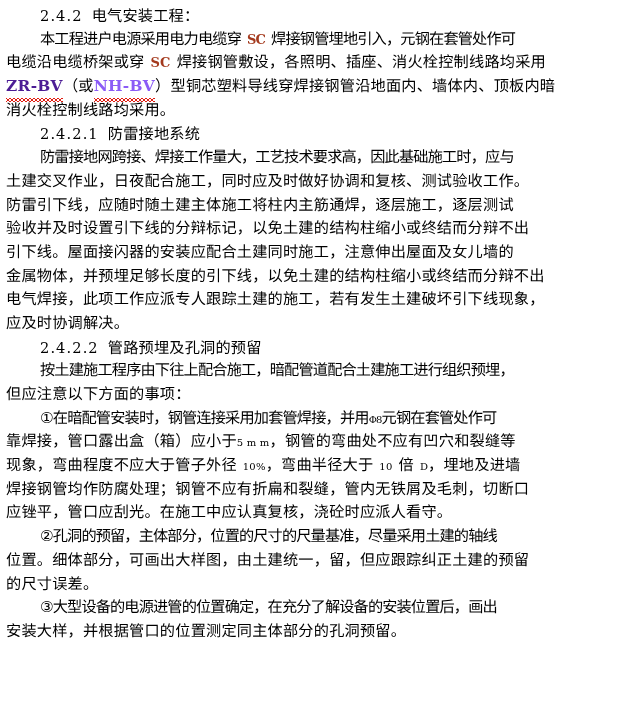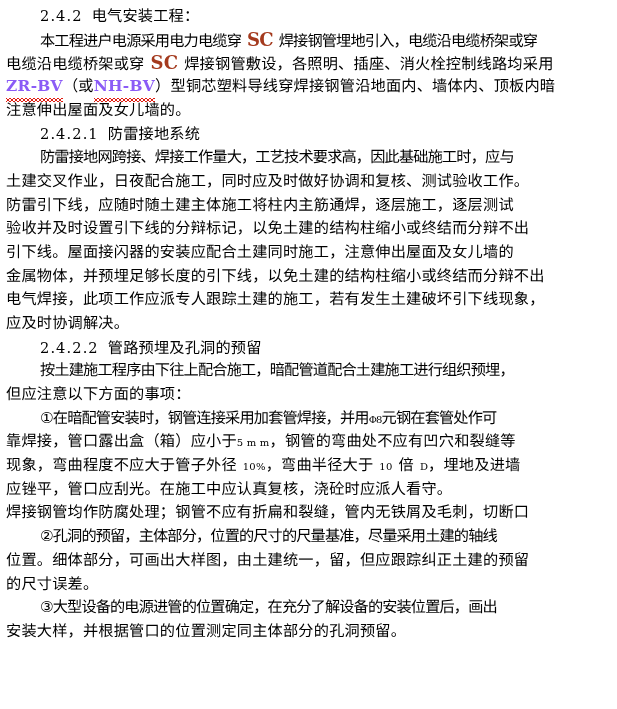--- a/index.html
+++ b/index.html
@@ -53,21 +53,21 @@
   .num {
     font-family: "DejaVu Serif", "Liberation Serif", serif;
     font-size: 14.6px;
     letter-spacing: 1.1px;
   }
 
   
   .abbr-red {
     font-family: "DejaVu Serif", "Liberation Serif", serif;
     font-weight: 700;
-    font-size: 18px;
+    font-size: 13px;
   }
 
   
   .lat {
     font-family: "DejaVu Serif", "Liberation Serif", serif;
     font-size: 10px;
   }
 
   
   .squiggle {
@@ -99,33 +99,33 @@
 <body>
 
 <div id="page">
   <div class="doc-body">
 
     <div class="line ind-head">
       <span class="num">2.4.2</span><span class="sp-wide"></span><span>电气安装工程：</span>
     </div>
 
     <div class="line ind" style="letter-spacing: -0.83px;">
-      <span>本工程进户电源采用电力电缆穿</span><span class="sp"></span><span class="abbr-red" style="color:#a43a1e">SC</span><span class="sp"></span><span>焊接钢管埋地引入，电缆沿电缆桥架或穿</span>
+      <span>本工程进户电源采用电力电缆穿</span><span class="sp"></span><span class="abbr-red" style="color:#a43a1e">SC</span><span class="sp"></span><span>焊接钢管埋地引入，元钢在套管处作可</span>
     </div>
 
     <div class="line">
       <span>电缆沿电缆桥架或穿</span><span class="sp"></span><span class="abbr-red" style="color:#a43a1e">SC</span><span class="sp"></span><span>焊接钢管敷设，各照明、插座、消火栓控制线路均采用</span>
     </div>
 
     <div class="line">
-      <span class="squiggle" style="color:#8b5cf6">ZR-BV</span><span>（或</span><span class="squiggle" style="color:#8b5cf6">NH-BV</span><span>）型铜芯塑料导线穿焊接钢管沿地面内、墙体内、顶板内暗</span>
-    </div>
-
-    <div class="line">
-      <span>注意伸出屋面及女儿墙的。</span>
+      <span class="squiggle" style="color:#4c1d95">ZR-BV</span><span>（或</span><span class="squiggle" style="color:#8b5cf6">NH-BV</span><span>）型铜芯塑料导线穿焊接钢管沿地面内、墙体内、顶板内暗</span>
+    </div>
+
+    <div class="line">
+      <span>消火栓控制线路均采用。</span>
     </div>
 
     <div class="line ind-head">
       <span class="num">2.4.2.1</span><span class="sp-wide"></span><span>防雷接地系统</span>
     </div>
 
     <div class="line ind" style="letter-spacing: -0.83px;">
       <span>防雷接地网跨接、焊接工作量大，工艺技术要求高，因此基础施工时，应与</span>
     </div>
 
@@ -175,25 +175,25 @@
 
     <div class="line">
       <span>靠焊接，管口露出盒（箱）应小于</span><span class="lat">5 m m</span><span>，钢管的弯曲处不应有凹穴和裂缝等</span>
     </div>
 
     <div class="line">
       <span>现象，弯曲程度不应大于管子外径</span><span class="sp"></span><span class="lat">10%</span><span>，弯曲半径大于</span><span class="sp"></span><span class="lat">10</span><span class="sp"></span><span>倍</span><span class="sp"></span><span class="lat">D</span><span>，埋地及进墙</span>
     </div>
 
     <div class="line">
+      <span>焊接钢管均作防腐处理；钢管不应有折扁和裂缝，管内无铁屑及毛刺，切断口</span>
+    </div>
+
+    <div class="line">
       <span>应锉平，管口应刮光。在施工中应认真复核，浇砼时应派人看守。</span>
-    </div>
-
-    <div class="line">
-      <span>焊接钢管均作防腐处理；钢管不应有折扁和裂缝，管内无铁屑及毛刺，切断口</span>
     </div>
 
     <div class="line ind" style="letter-spacing: -0.863px;">
       <span>②孔洞的预留，主体部分，位置的尺寸的尺量基准，尽量采用土建的轴线</span>
     </div>
 
     <div class="line">
       <span>位置。细体部分，可画出大样图，由土建统一，留，但应跟踪纠正土建的预留</span>
     </div>
 

